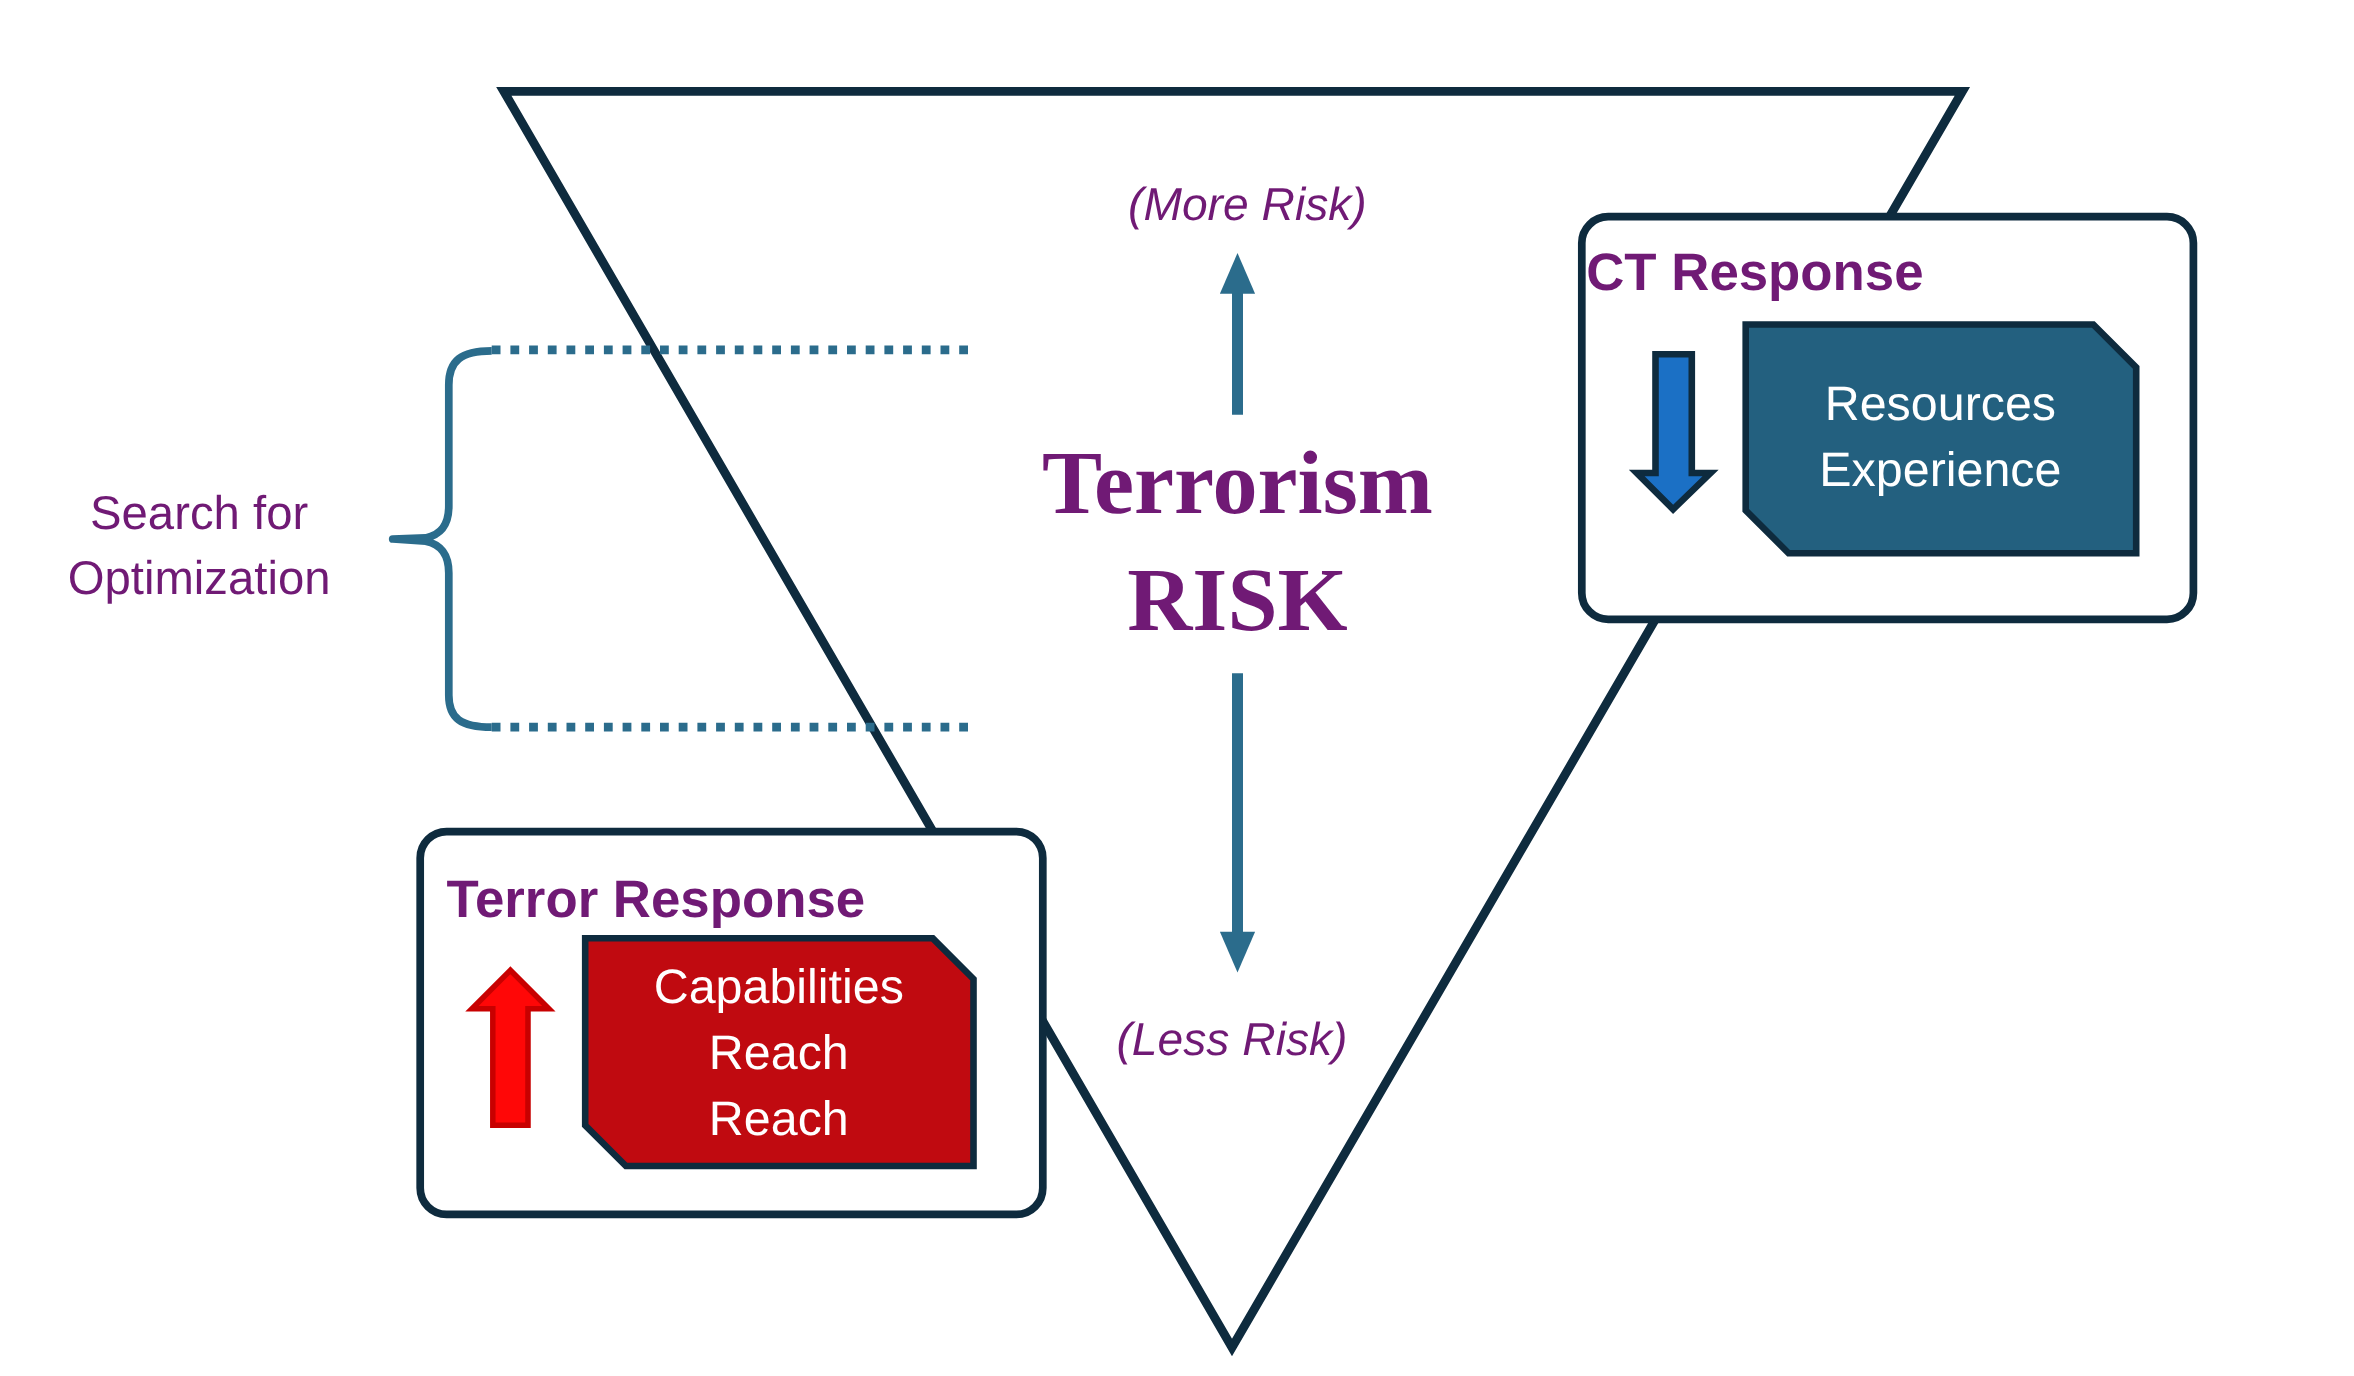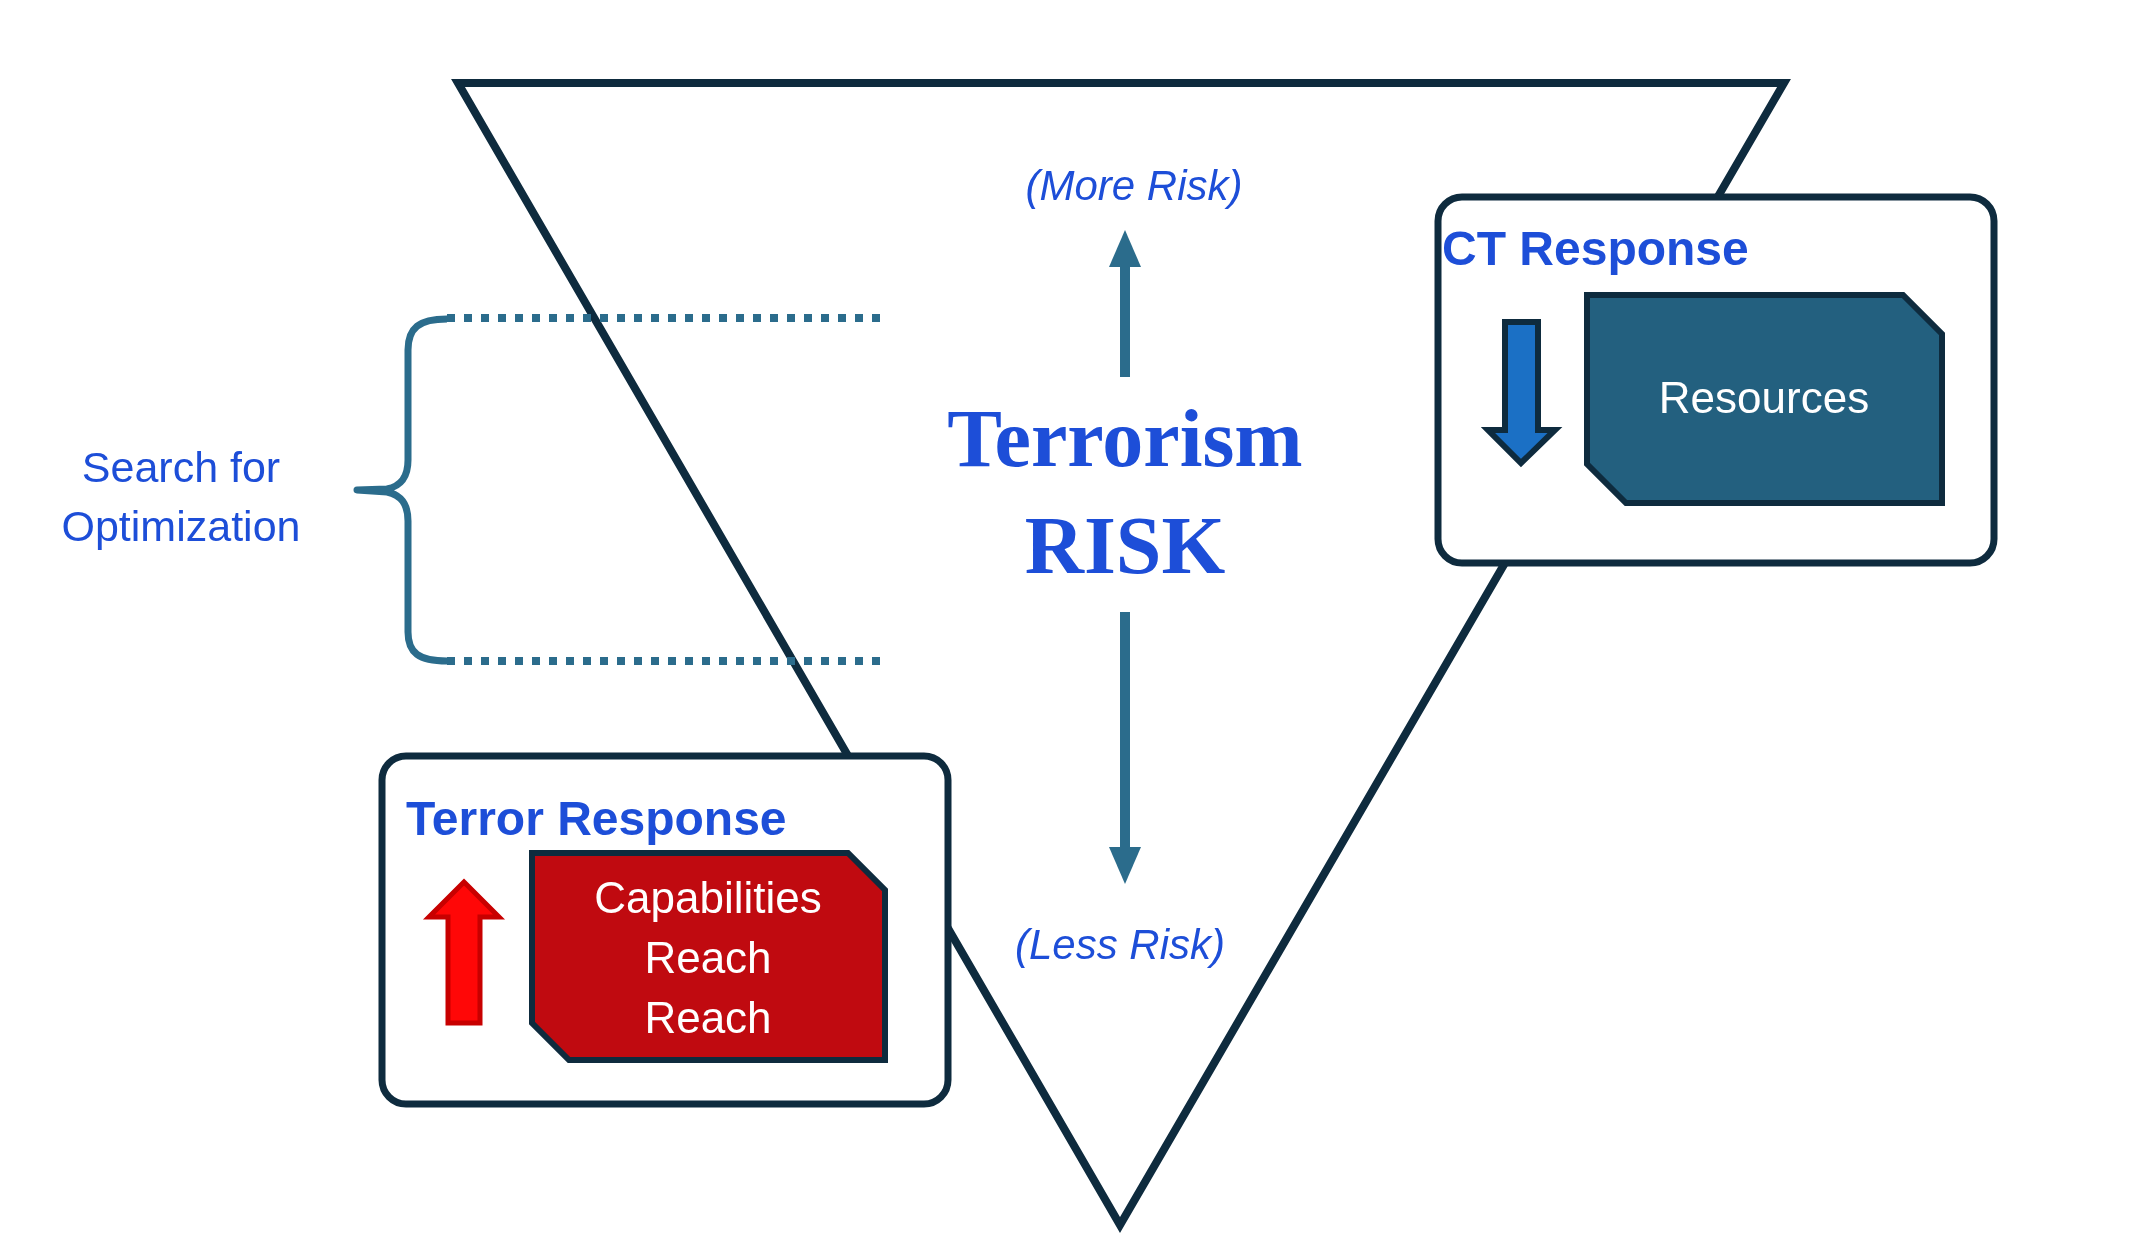--- a/index.html
+++ b/index.html
@@ -4,21 +4,21 @@
 <style>
   html,body{margin:0;padding:0;background:#ffffff;}
   .stage{
     position:relative;
     width:2140px;height:1251px;
     background:#ffffff;
     font-family:"Liberation Sans", sans-serif;
     overflow:hidden;
   }
   .stage svg{position:absolute;left:0;top:0;}
-  .txt{position:absolute;white-space:nowrap;color:#1d4ed8;}
+  .txt{position:absolute;white-space:nowrap;color:#701a75;}
   .center{transform:translate(-50%,-50%);text-align:center;}
   .risk-note{font-size:42px;font-style:italic;line-height:1;}
   .main-title{font-size:82px;font-weight:bold;line-height:107px;}
   .box-title{font-size:48px;font-weight:bold;line-height:1;}
   .panel-items{font-size:44px;line-height:60px;color:#ffffff;text-align:center;transform:translate(-50%,-50%);}
   .search-label{font-size:43px;line-height:59px;}
 </style>
 </head>
 <body>
 
@@ -68,20 +68,21 @@
   </div>
 
   <div class="txt center search-label" style="left:181px;top:497px;">
     <div>Search for</div>
     <div>Optimization</div>
   </div>
 
   <div class="txt box-title" style="left:1442px;top:225px;">CT Response</div>
   <div class="txt panel-items" style="left:1764px;top:398px;">
     <div>Resources</div>
+    <div>Experience</div>
   </div>
 
   <div class="txt box-title" style="left:406px;top:795px;">Terror Response</div>
   <div class="txt panel-items" style="left:708px;top:958px;">
     <div>Capabilities</div>
     <div>Reach</div>
     <div>Reach</div>
   </div>
 
 </div>

